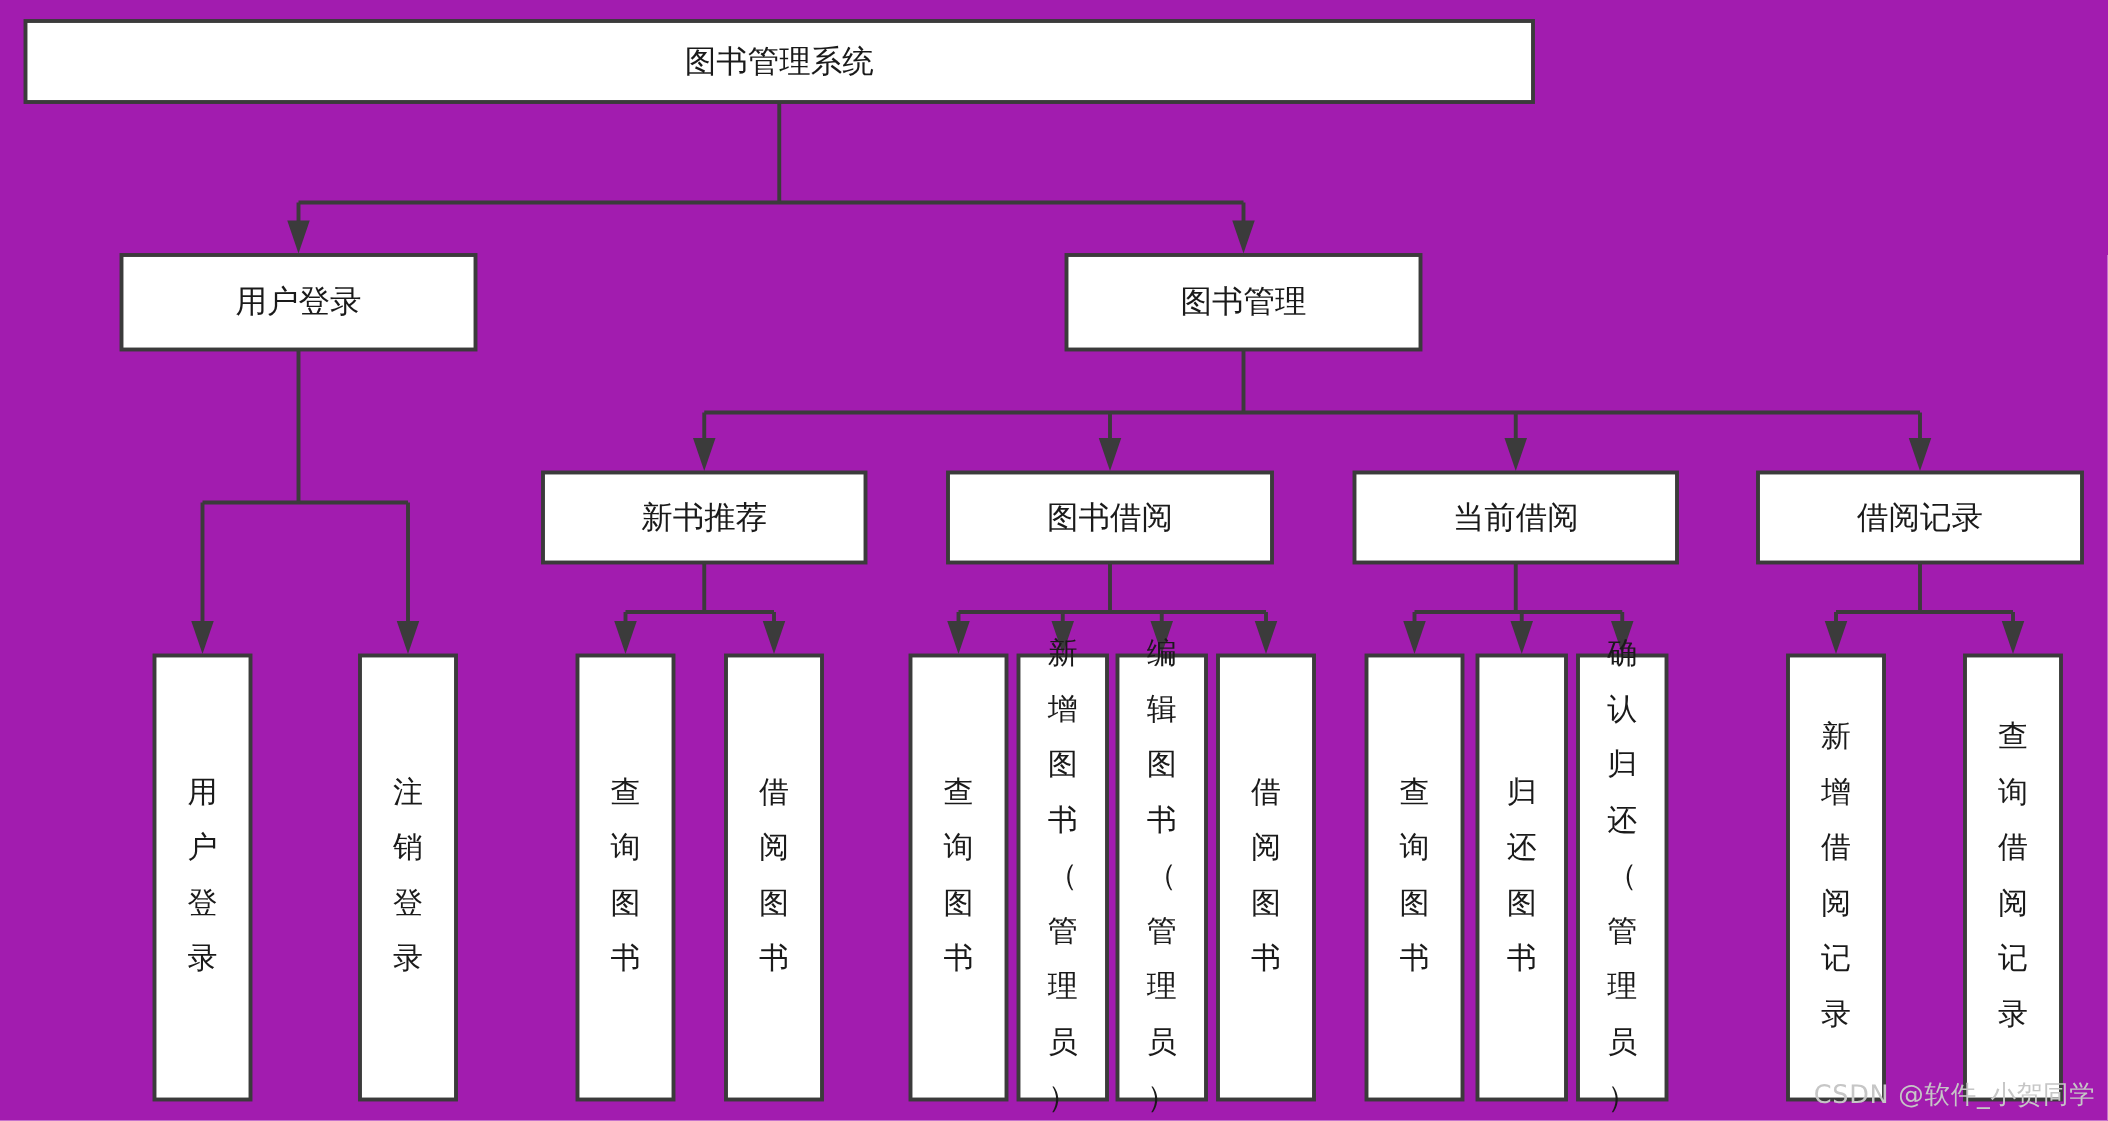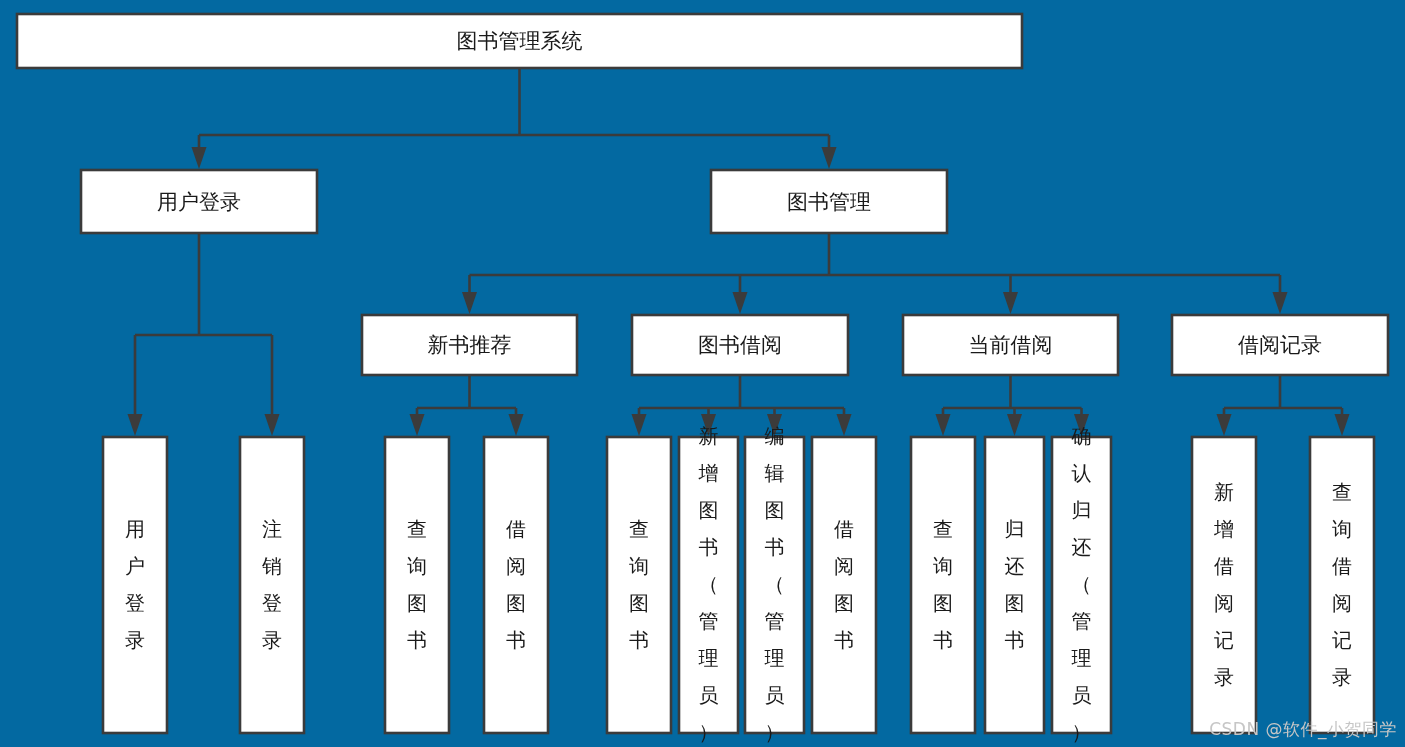--- a/index.html
+++ b/index.html
@@ -11,21 +11,21 @@
   body {
     width: 1405px;
     height: 747px;
     overflow: hidden;
     font-family: "DejaVu Sans", "Liberation Sans", sans-serif;
   }
   #diagram-root {
     position: relative;
     width: 1405px;
     height: 747px;
-    background: #0369a1;
+    background: #a21caf;
   }
   svg.diagram-canvas {
     position: absolute;
     left: 0;
     top: 0;
     width: 1405px;
     height: 747px;
     display: block;
   }
   .node-box {

